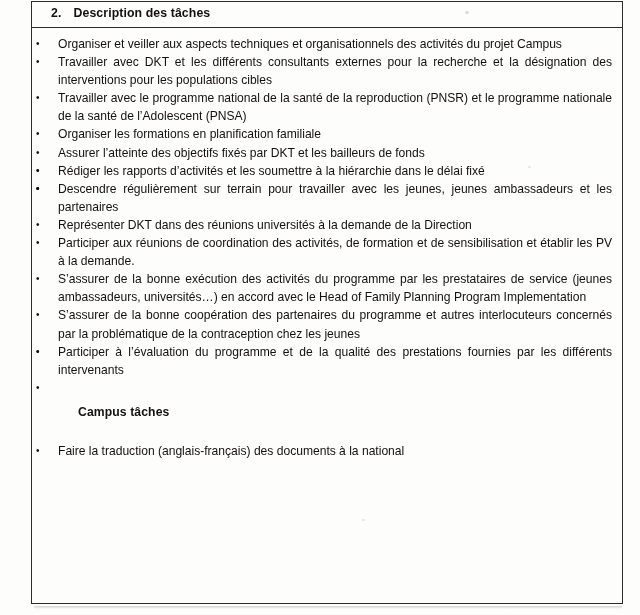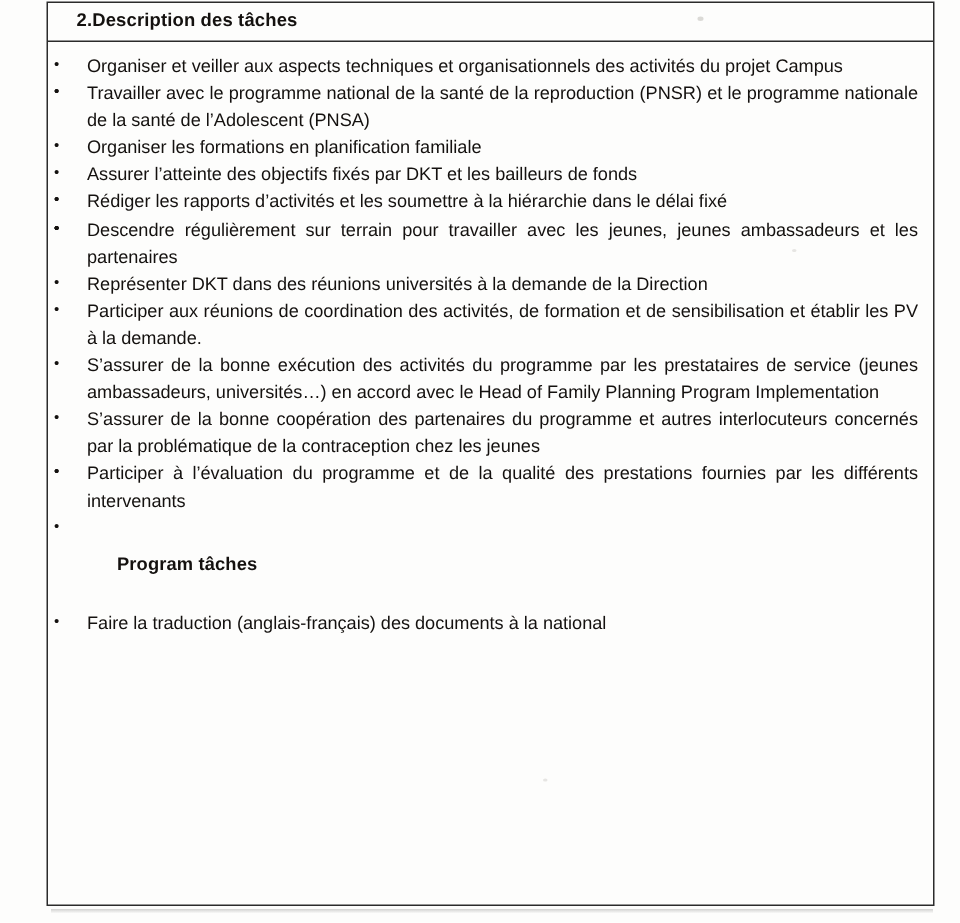--- a/index.html
+++ b/index.html
@@ -51,20 +51,21 @@
     white-space: nowrap;
   }
   .header-num {
     font-size: 12.3px;
     font-weight: bold;
     letter-spacing: 0.1px;
   }
   .header-title {
     font-size: 12.3px;
     font-weight: bold;
+    margin-left: 12px;
     letter-spacing: 0.1px;
   }
 
   
   .body-cell {
     position: relative;
     padding: 0;
   }
 
   .list {
@@ -148,40 +149,40 @@
       <div class="header-inner">
         <span class="header-num">2.</span>
         <span class="header-title">Description des tâches</span>
       </div>
     </div>
 
     <div class="body-cell">
 
       <ul class="list" id="tasks-list">
           <li class="item single"><span class="bullet">•</span><span>Organiser et veiller aux aspects techniques et organisationnels des activités du projet Campus</span></li>
-          <li class="item"><span class="bullet">•</span></li>
+          <li class="item"><span class="bullet">•</span><span>Travailler avec DKT et les différents consultants externes pour la recherche et la désignation des interventions pour les populations cibles</span></li>
           <li class="item"><span class="bullet">•</span><span>Travailler avec le programme national de la santé de la reproduction (PNSR) et le programme nationale de la santé de l’Adolescent (PNSA)</span></li>
           <li class="item single"><span class="bullet">•</span><span>Organiser les formations en planification familiale</span></li>
           <li class="item single"><span class="bullet">•</span><span>Assurer l’atteinte des objectifs fixés par DKT et les bailleurs de fonds</span></li>
           <li class="item single"><span class="bullet">•</span></li>
           <li class="item single"><span class="bullet">•</span><span>Rédiger les rapports d’activités et les soumettre à la hiérarchie dans le délai fixé</span></li>
           <li class="item single"><span class="bullet">•</span></li>
           <li class="item single"><span class="bullet">•</span></li>
           <li class="item single"><span class="bullet">•</span></li>
           <li class="item"><span class="bullet">•</span><span>Descendre régulièrement sur terrain pour travailler avec les jeunes, jeunes ambassadeurs et les partenaires</span></li>
           <li class="item single"><span class="bullet">•</span><span>Représenter DKT dans des réunions universités à la demande de la Direction</span></li>
           <li class="item"><span class="bullet">•</span><span>Participer aux réunions de coordination des activités, de formation et de sensibilisation et établir les PV à la demande.</span></li>
           <li class="item"><span class="bullet">•</span><span>S’assurer de la bonne exécution des activités du programme par les prestataires de service (jeunes ambassadeurs, universités…) en accord avec le Head of Family Planning Program Implementation</span></li>
           <li class="item"><span class="bullet">•</span><span>S’assurer de la bonne coopération des partenaires du programme et autres interlocuteurs concernés par la problématique de la contraception chez les jeunes</span></li>
           <li class="item"><span class="bullet">•</span></li>
           <li class="item"><span class="bullet">•</span><span>Participer à l’évaluation du programme et de la qualité des prestations fournies par les différents intervenants</span></li>
           <li class="item"><span class="bullet">•</span></li>
         </ul>
 
-      <div class="subhead">Program tâches</div>
+      <div class="subhead">Campus tâches</div>
 
       <ul class="list after-subhead" id="other-list">
           <li class="item single"><span class="bullet">•</span><span>Faire la traduction (anglais-français) des documents à la national</span></li>
         </ul>
 
     </div>
   </div>
 
   <span class="speck speck-a"></span>
   <span class="speck speck-b"></span>

